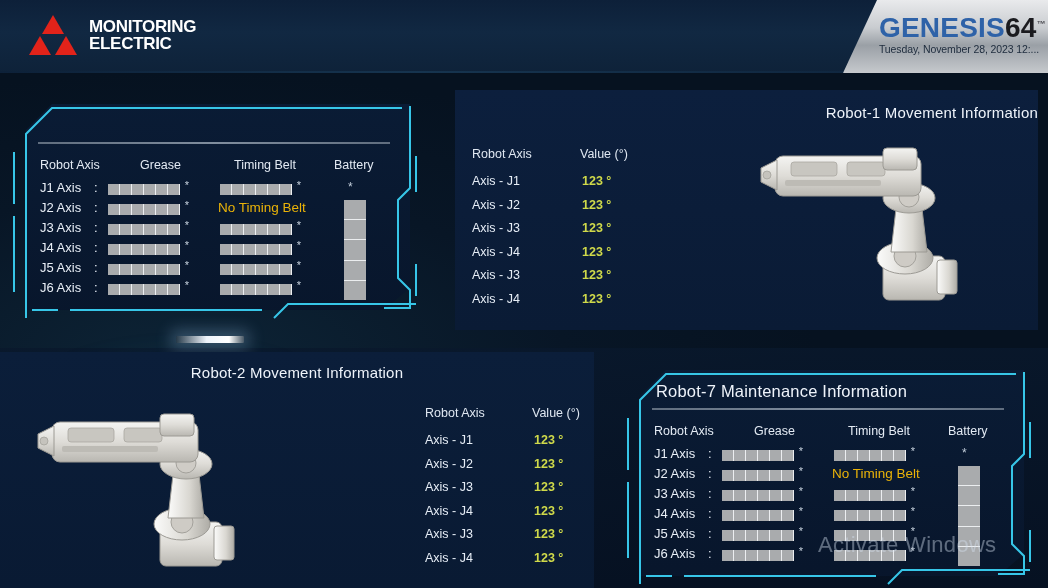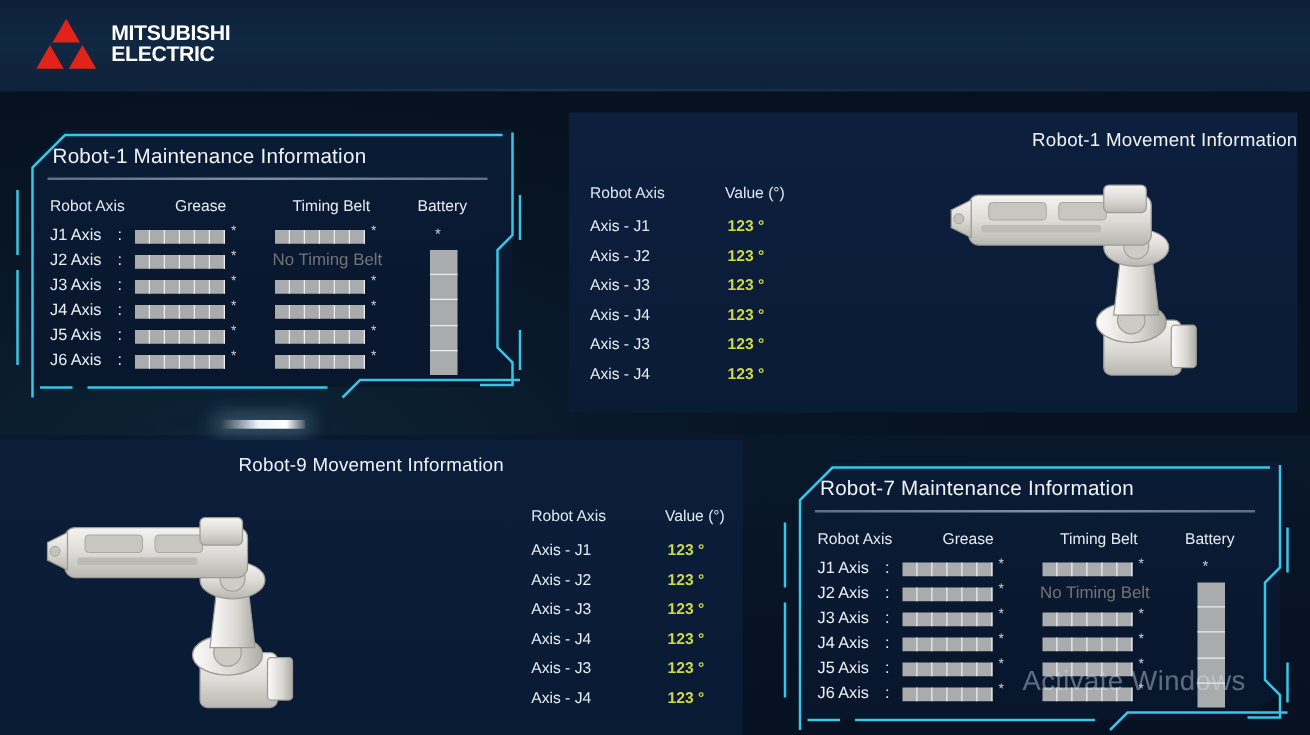--- a/index.html
+++ b/index.html
@@ -106,21 +106,21 @@
   .axis-colon{ position:absolute; font-size:13px; color:#e9eff7; }
 
   
   .segbar{ position:absolute; height:11px; display:flex; background:#a9abad; }
   .segbar i{ flex:1 1 0; border-right:1px solid #eceef0; }
   .segbar i:last-child{ border-right:none; }
   .segbar .ast{
     position:absolute; right:-9px; top:-5px; font-size:11px; color:#c7d2de;
   }
   .no-belt{
-    position:absolute; font-size:13.5px; color:#737373; white-space:nowrap;
+    position:absolute; font-size:13.5px; color:#eab308; white-space:nowrap;
   }
   .batt{
     position:absolute; width:22px; background:#a9abad; display:flex; flex-direction:column;
   }
   .batt i{ flex:1 1 0; border-bottom:1px solid #ebedef; }
   .batt i:last-child{ border-bottom:none; }
   .batt-ast{ position:absolute; font-size:12px; color:#c3cedb; }
 
   
   .move-panel{ position:absolute; }
@@ -160,40 +160,45 @@
   <div class="accent-bar"></div>
 
   <div class="header">
     <div class="logo-wrap">
       <svg class="mits-mark" viewBox="0 0 54 44">
         <polygon points="27,2 38,21 16,21" fill="#e2231a"></polygon>
         <polygon points="14,23 25,42 3,42" fill="#e2231a"></polygon>
         <polygon points="40,23 51,42 29,42" fill="#e2231a"></polygon>
       </svg>
       <div class="mits-text">
-        <div>MITSUBISHI</div>
+        <div>MONITORING</div>
         <div>ELECTRIC</div>
       </div>
     </div>
 
 
+    <div class="genesis-panel">
+      <div class="genesis-logo">
+        <span class="g-blue">GENESIS</span><span class="g-dark">64</span><span class="g-tm">™</span>
+      </div>
+      <div class="genesis-date">Tuesday, November 28, 2023 12:...</div>
+    </div>
   </div>
 
   <div class="hud" id="hud1" style="left:12px; top:96px; width:412px; height:222px;">
     <div class="plate"></div>
     <svg viewBox="0 0 412 222" preserveAspectRatio="none">
       <path d="M14 222 L14 38 L40 12 L390 12" fill="none" stroke="#37c6e8" stroke-width="2"></path>
       <path d="M398 10 L398 92 L386 104 L386 182 L398 194 L398 212 L372 212" fill="none" stroke="#37c6e8" stroke-width="2"></path>
       <path d="M2 56 L2 108 M2 120 L2 196" fill="none" stroke="#37c6e8" stroke-width="2"></path>
       <path d="M20 214 L46 214 M58 214 L250 214" fill="none" stroke="#37c6e8" stroke-width="2"></path>
       <path d="M262 222 L276 208 L404 208" fill="none" stroke="#37c6e8" stroke-width="2"></path>
       <path d="M404 60 L404 96 M404 168 L404 200" fill="none" stroke="#37c6e8" stroke-width="2"></path>
     </svg>
 
-    <div class="panel-title" style="left:30px; top:20px;">Robot-1 Maintenance Information</div>
     <div class="title-rule" style="left:26px; top:46px; width:352px;"></div>
 
     <div class="col-head" style="left:28px; top:62px;">Robot Axis</div>
     <div class="col-head" style="left:128px; top:62px;">Grease</div>
     <div class="col-head" style="left:222px; top:62px;">Timing Belt</div>
     <div class="col-head" style="left:322px; top:62px;">Battery</div>
 
     <div class="batt-ast" style="left:336px; top:84px;">*</div>
     <div class="batt" id="batt1" style="left:332px; top:104px; height:100px;">
         <i></i>
@@ -366,21 +371,21 @@
         <rect x="128" y="20" width="34" height="22" rx="4" fill="url(#m1)" stroke="#9c9a94" stroke-width="1"></rect>
         <rect x="30" y="52" width="96" height="6" rx="2" fill="#bdbbb5"></rect>
         <path d="M6 40 L22 32 L22 62 L6 54 Z" fill="url(#m1)" stroke="#9c9a94" stroke-width="1"></path>
         <circle cx="12" cy="47" r="4" fill="#c5c3bd" stroke="#a5a39d" stroke-width="0.8"></circle>
       </svg>
     </div>
   </div>
 
   <div class="move-panel" style="left:0px; top:352px; width:594px; height:236px;">
     <div class="move-bg-2"></div>
-    <div class="move-title" style="left:0; top:12px; width:594px; text-align:center;">Robot-9 Movement Information</div>
+    <div class="move-title" style="left:0; top:12px; width:594px; text-align:center;">Robot-2 Movement Information</div>
     <div class="mv-head" style="left:425px; top:54px;">Robot Axis</div>
     <div class="mv-head" style="left:532px; top:54px;">Value (°)</div>
     <div id="mv2">
         <div class="mv-axis" style="left: 425px; top: 81px;">Axis - J1</div>
         <div class="mv-val" style="left: 534px; top: 81px;">123 °</div>
         <div class="mv-axis" style="left: 425px; top: 104.6px;">Axis - J2</div>
         <div class="mv-val" style="left: 534px; top: 104.6px;">123 °</div>
         <div class="mv-axis" style="left: 425px; top: 128.2px;">Axis - J3</div>
         <div class="mv-val" style="left: 534px; top: 128.2px;">123 °</div>
         <div class="mv-axis" style="left: 425px; top: 151.8px;">Axis - J4</div>

